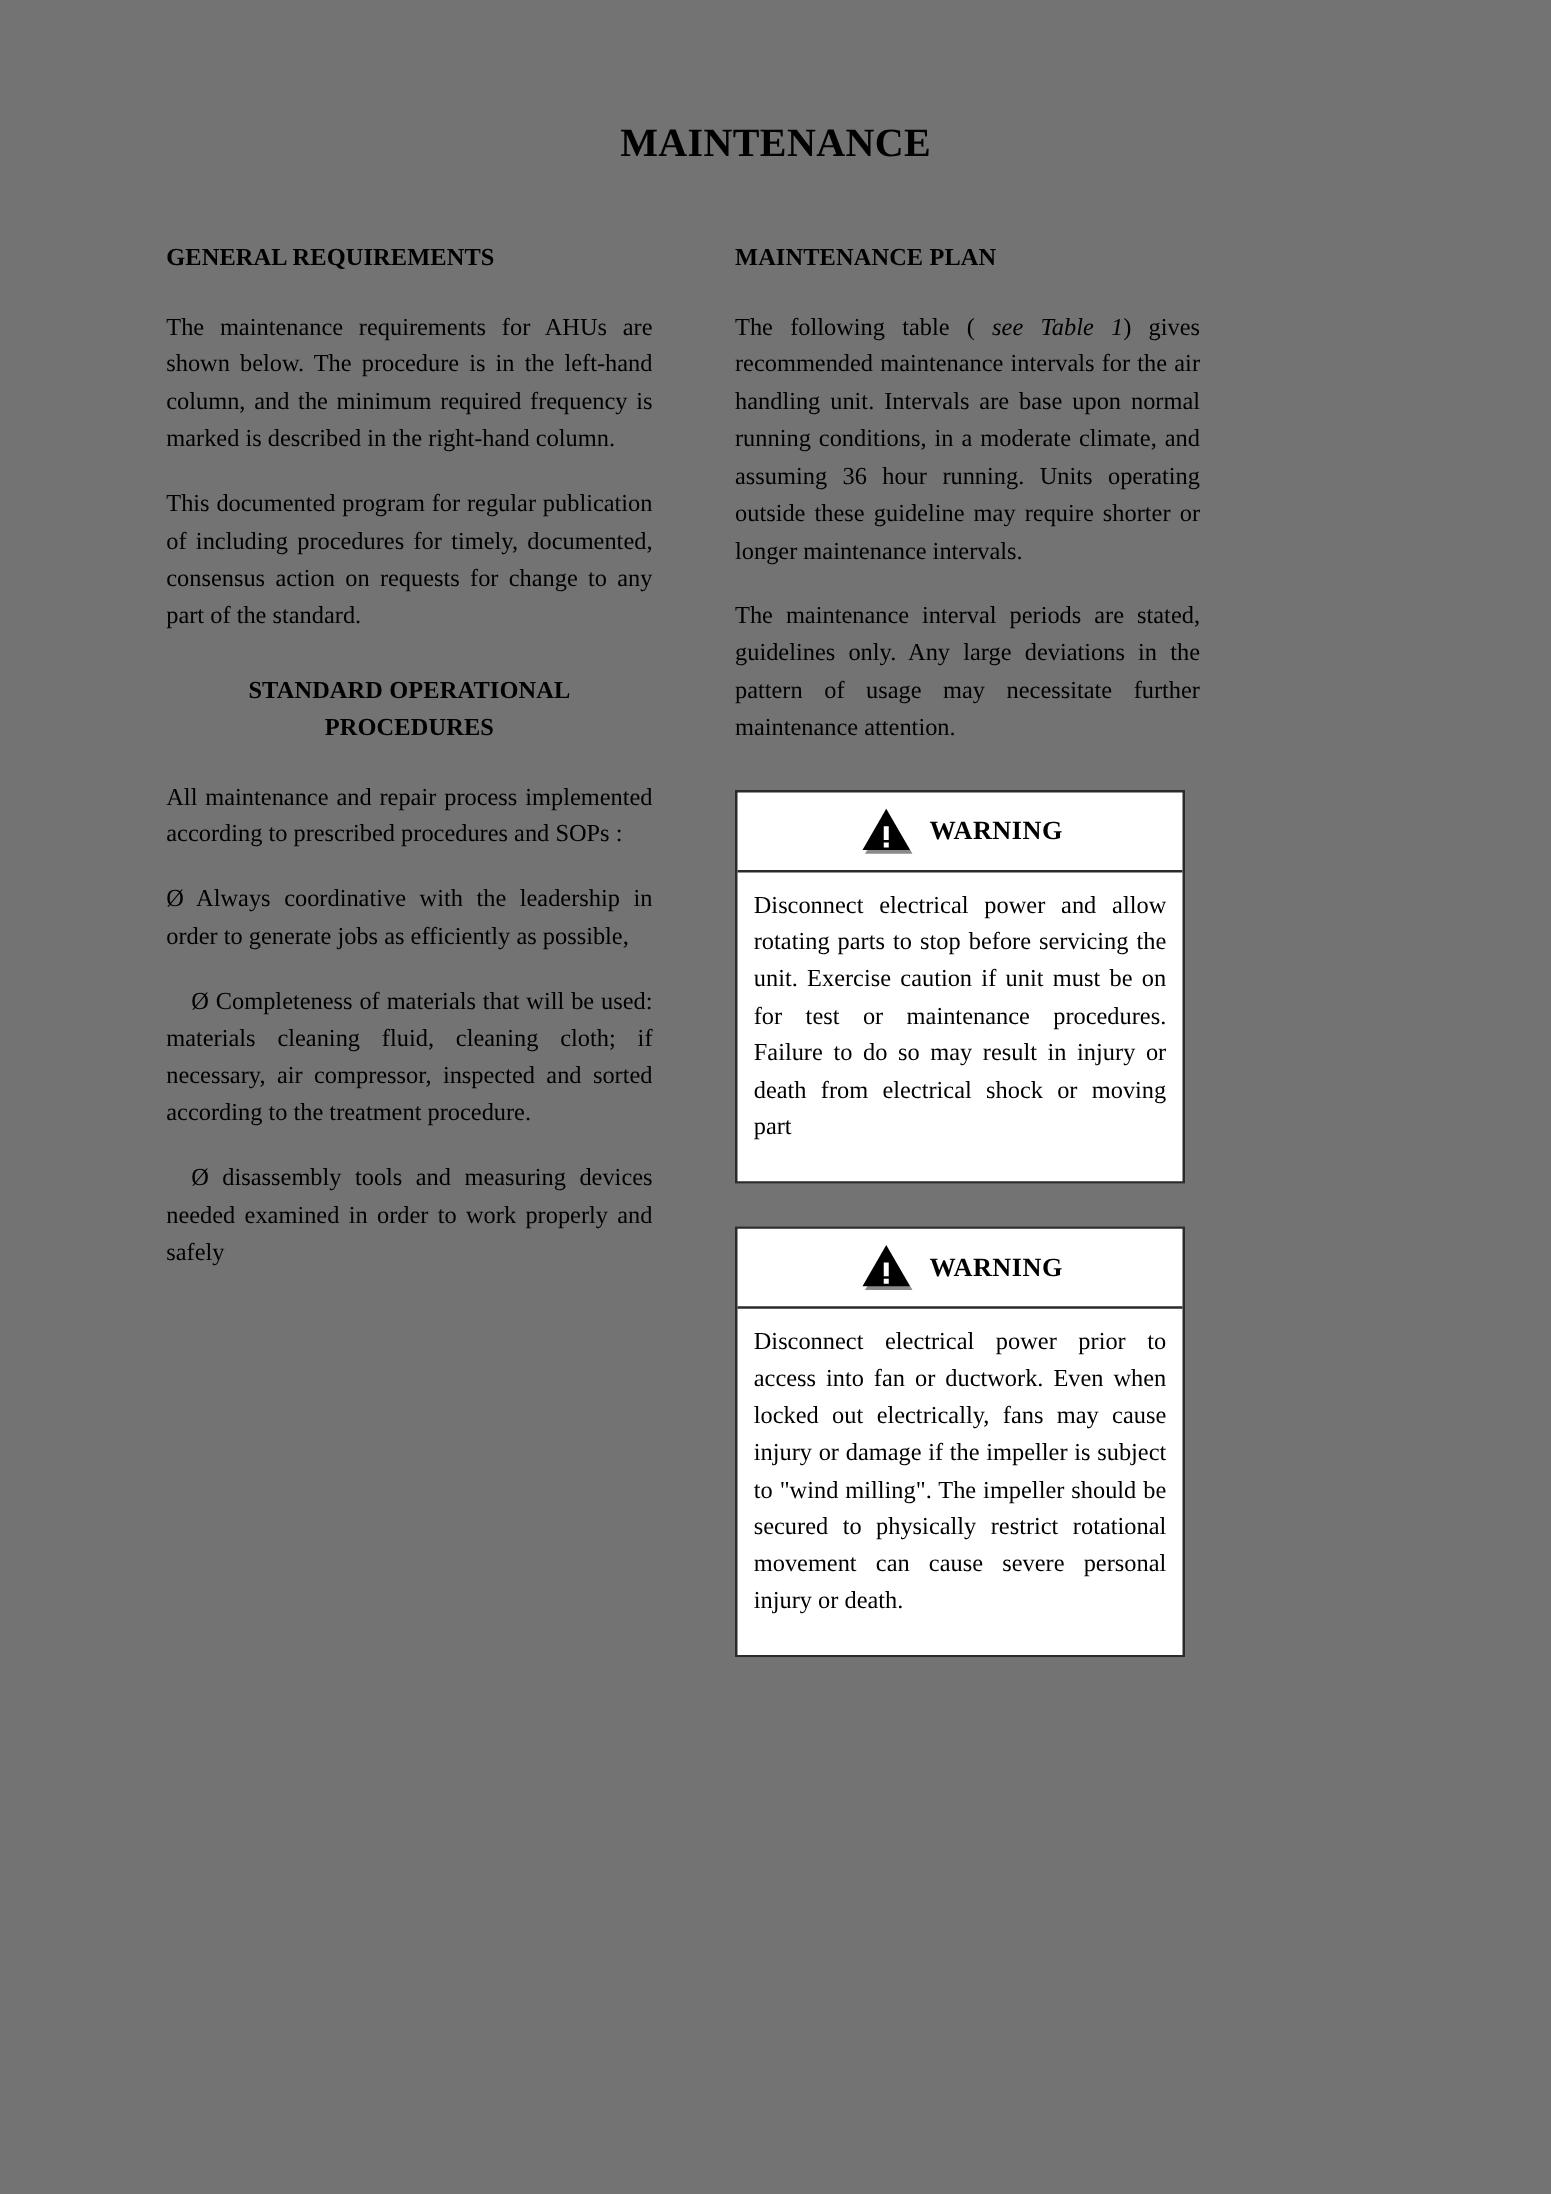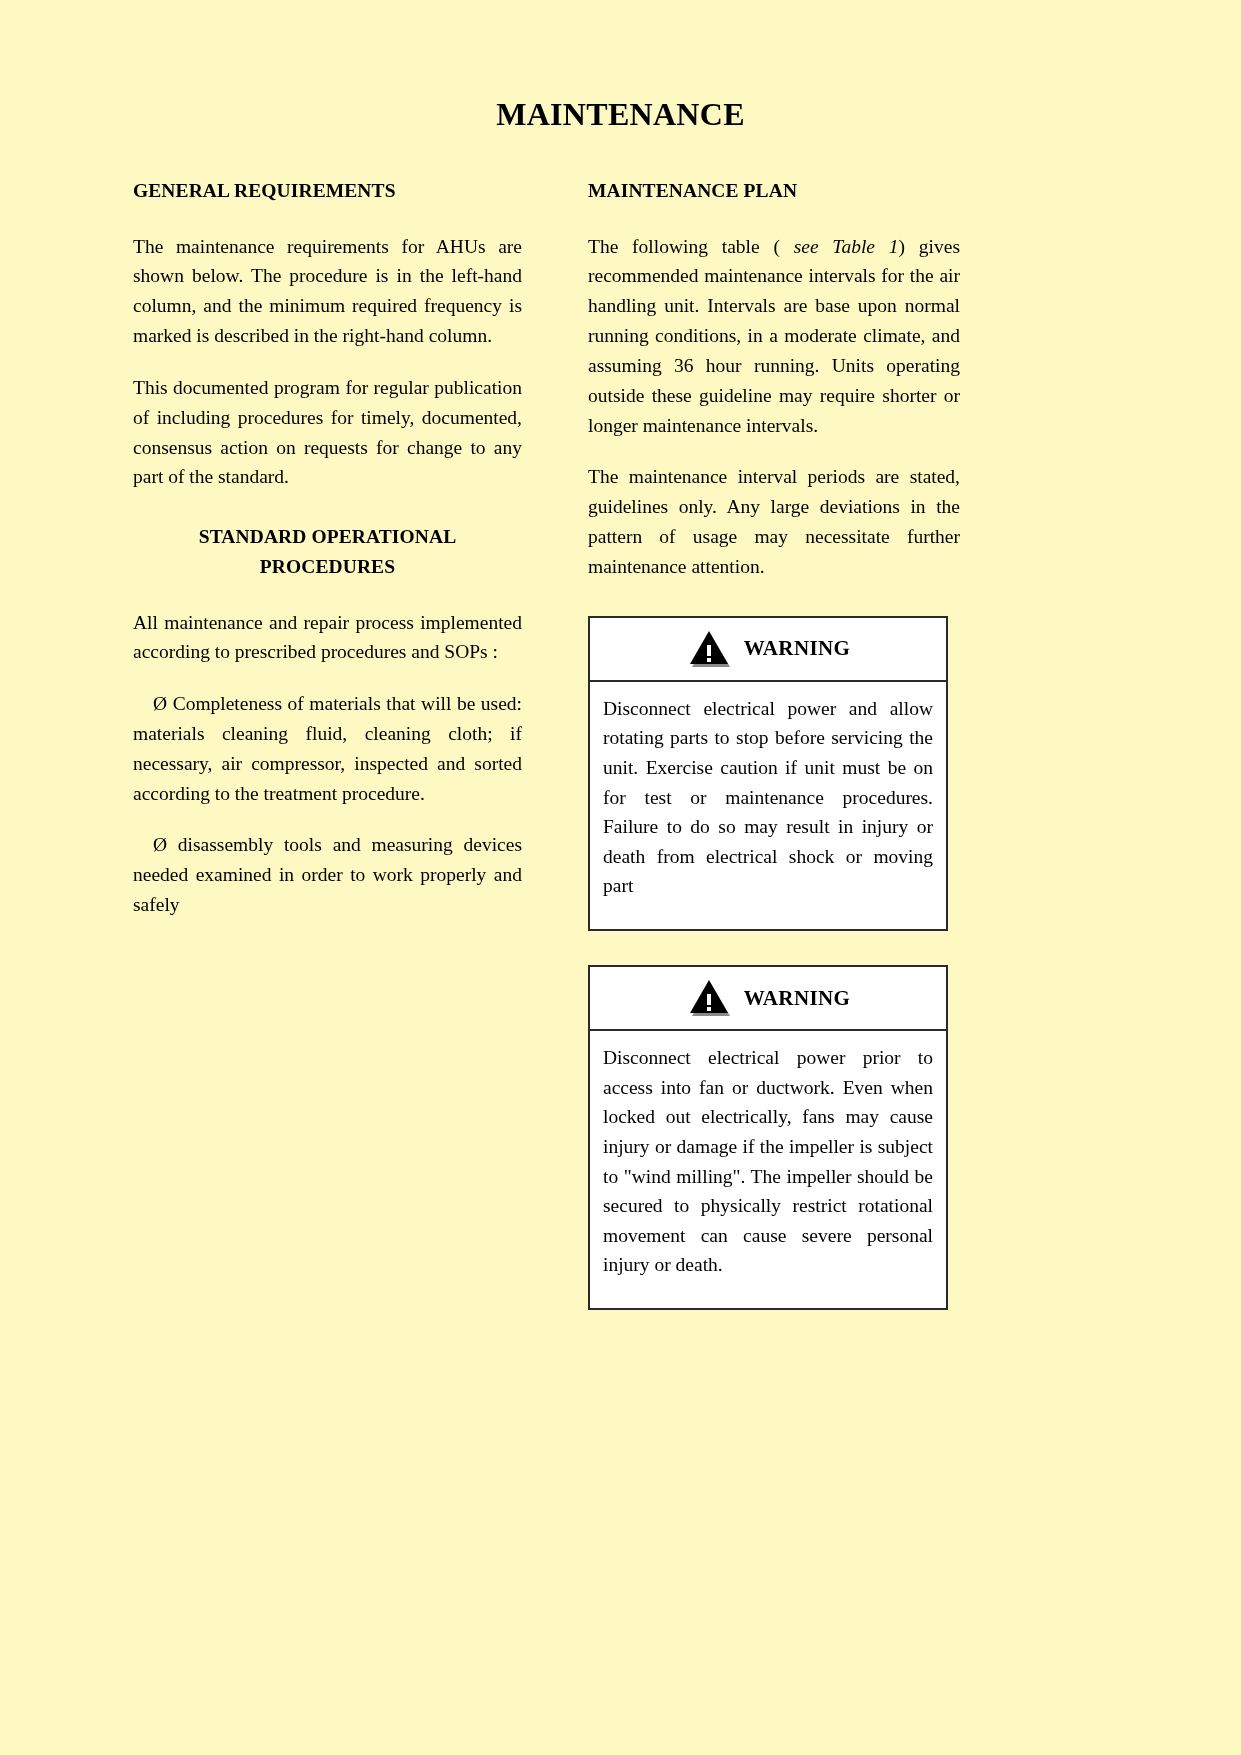--- a/index.html
+++ b/index.html
@@ -13,21 +13,21 @@
     font-family: "Liberation Serif", "DejaVu Serif", serif;
     color: #000000;
     position: relative;
     overflow: hidden;
   }
   .page {
     position: absolute;
     left: 0; top: 0;
     width: 1241px;
     height: 1755px;
-    background: #fef9c3;
+    background: #737373;
   }
   .doc-title {
     position: absolute;
     left: 0;
     top: 96px;
     width: 1241px;
     text-align: center;
     font-size: 32px;
     font-weight: bold;
     letter-spacing: 0.3px;
@@ -44,21 +44,21 @@
     width: 389px;
     flex: 0 0 389px;
   }
   .col-right {
     width: 372px;
     flex: 0 0 372px;
   }
   h2.section-heading {
     font-size: 19.5px;
     font-weight: bold;
-    margin: 0 0 26px 0;
+    margin: 16px 0 26px 0;
     line-height: 1.52;
     letter-spacing: 0.1px;
   }
   h2.section-heading.tight {
     margin-top: 30px;
     text-align: center;
   }
   p.body-text {
     font-size: 19.5px;
     line-height: 1.53;
@@ -131,20 +131,21 @@
 
       <p class="body-text">The maintenance requirements for AHUs are shown below. The procedure is in the left-hand column, and the minimum required frequency is marked is described in the right-hand column.</p>
 
 
       <p class="body-text">This documented program for regular publication of including procedures for timely, documented, consensus action on requests for change to any part of the standard.</p>
 
       <h2 class="section-heading tight">STANDARD OPERATIONAL PROCEDURES</h2>
 
       <p class="body-text">All maintenance and repair process implemented according to prescribed procedures and SOPs :</p>
 
+      <p class="bullet"><span>Ø</span> <span>Always coordinative with the leadership in order to generate jobs as efficiently as possible,</span></p>
 
 
       <p class="bullet indented"><span>Ø</span> <span>Completeness of materials that will be used: materials cleaning fluid, cleaning cloth; if necessary, air compressor, inspected and sorted according to the treatment procedure.</span></p>
 
       <p class="bullet indented"><span>Ø</span> <span>disassembly tools and measuring devices needed examined in order to work properly and safely</span></p>
 
     </div>
 
     <div class="col-right">
 

